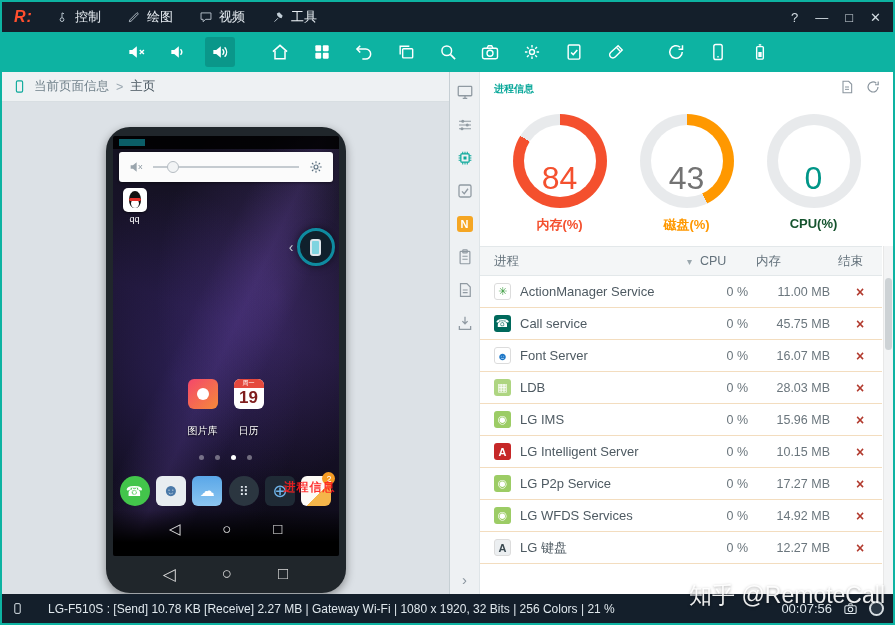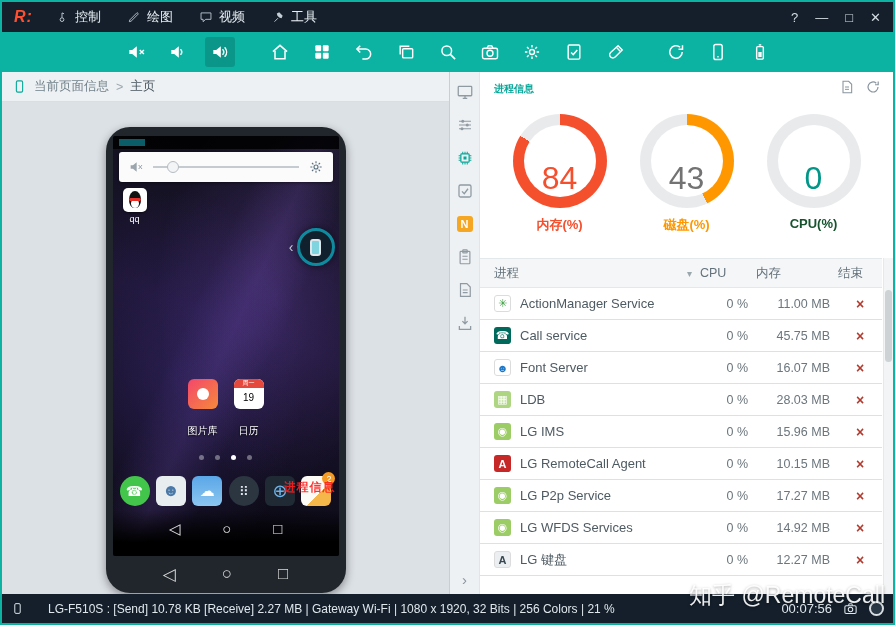--- a/index.html
+++ b/index.html
@@ -56,21 +56,21 @@
 .assist-arrow{color:#cfd8de;font-size:14px;line-height:1}
 .assist-btn{width:38px;height:38px;border-radius:50%;background:#10202c;border:3px solid #0f8ba0;display:flex;align-items:center;justify-content:center;box-shadow:0 0 8px rgba(0,0,0,.55)}
 .assist-phone{width:11px;height:17px;border:2px solid #dfe7ec;border-radius:3px;background:#7fd4e0}
 .mid-apps{position:absolute;bottom:118px;left:0;right:0;display:flex;justify-content:center;gap:16px;z-index:4}
 .mid-app{display:flex;flex-direction:column;align-items:center}
 .ma-ic{width:30px;height:30px;border-radius:6px}
 .ma-gallery{background:linear-gradient(135deg,#f4476b,#f58a3a);display:flex;align-items:center;justify-content:center}
 .flower{width:12px;height:12px;background:#fff;border-radius:50%}
 .ma-cal{background:#fff;display:flex;flex-direction:column;overflow:hidden;align-items:center}
 .cal-week{background:#e5493d;color:#fff;font-size:6px;width:100%;text-align:center;line-height:9px;height:9px;font-style:normal}
-.cal-day{color:#000000;font-size:10px;font-weight:normal;line-height:19px;font-style:normal}
+.cal-day{color:#7f1d1d;font-size:17px;font-weight:bold;line-height:19px;font-style:normal}
 .ma-label{color:#fff;font-size:10px;text-shadow:0 1px 2px #000;margin-top:15px}
 .page-dots{position:absolute;bottom:96px;left:0;right:0;display:flex;justify-content:center;gap:11px;z-index:4}
 .page-dots i{width:5px;height:5px;border-radius:50%;background:rgba(255,255,255,.38)}
 .page-dots i.on{background:#fff}
 .dock{position:absolute;bottom:50px;left:7px;right:7px;display:flex;justify-content:space-between;z-index:4}
 .dk{width:30px;height:30px;border-radius:6px;display:flex;align-items:center;justify-content:center;font-size:15px;position:relative}
 .dk-phone{background:#43c54b;border-radius:50%;color:#fff;font-size:14px}
 .dk-contacts{background:#e8edf0;color:#4a79a8;font-size:17px}
 .dk-weather{background:linear-gradient(#5aa7e8,#8cc6f0);color:#fff}
 .dk-apps{background:#2b3640;border-radius:50%;color:#dfe6ec;font-size:13px}
@@ -94,21 +94,21 @@
 .right-pane{flex:1;background:#fff;display:flex;flex-direction:column;min-width:0;position:relative}
 .panel-header{height:32px;display:flex;align-items:center;padding:2px 12px 0 14px;flex:0 0 auto}
 .panel-title{color:#0aa89a;font-weight:bold;font-size:10px}
 .ph-icons{margin-left:auto;display:flex;gap:10px;color:#8a959e;align-items:center}
 .gauges{display:flex;justify-content:space-around;padding:10px 16px 4px;flex:0 0 auto}
 .gauge{display:flex;flex-direction:column;align-items:center}
 .ring{width:94px;height:94px;border-radius:50%;position:relative}
 .ring-inner{position:absolute;inset:11px;background:#fff;border-radius:50%;display:flex;align-items:flex-end;justify-content:center}
 .gauge-value{font-size:32px}
 .gauge-label{font-size:13px;font-weight:bold;margin-top:8px}
-.proc-table{flex:1;min-height:0;position:relative;margin-top:20px;overflow:hidden}
+.proc-table{flex:1;min-height:0;position:relative;margin-top:8px;overflow:hidden}
 .t-inner{padding-right:11px}
 .t-head{display:grid;grid-template-columns:1fr 56px 82px 44px;height:30px;align-items:center;background:#f4f6f7;border-top:1px solid #e3e8ea;border-bottom:1px solid #e3e8ea;font-size:12.5px;color:#64727c;padding-left:14px}
 .th-name{display:flex;justify-content:space-between;align-items:center;padding-right:8px}
 .sort-caret{color:#9aa7ad;font-size:10px}
 .trow{display:grid;grid-template-columns:1fr 56px 82px 44px;height:32px;align-items:center;border-bottom:1px solid #f3ddbf;font-size:13px;color:#4e5a62;padding-left:14px}
 .c-name{display:flex;align-items:center;gap:9px;overflow:hidden;white-space:nowrap}
 .app-ic{width:17px;height:17px;border-radius:3px;display:flex;align-items:center;justify-content:center;font-size:11px;font-weight:bold;flex:0 0 auto}
 .c-cpu,.c-mem{text-align:right;padding-right:8px;color:#6b767d;font-size:12.5px}
 .c-end{text-align:center}
 .kill{color:#b23a2e;font-weight:bold;font-size:14px;cursor:pointer}
@@ -529,21 +529,21 @@
                   <span class="app-ic" style="background:#9ccc65;color:#ffffff;">◉</span>
                   <span class="pname">LG IMS</span>
                 </div>
                 <div class="c-cpu">0 %</div>
                 <div class="c-mem">15.96 MB</div>
                 <div class="c-end"><span class="kill">×</span></div>
               </div>
               <div class="trow">
                 <div class="c-name">
                   <span class="app-ic" style="background:#c62828;color:#ffffff;">A</span>
-                  <span class="pname">LG RemoteCall Agent</span>
+                  <span class="pname">LG Intelligent Server</span>
                 </div>
                 <div class="c-cpu">0 %</div>
                 <div class="c-mem">10.15 MB</div>
                 <div class="c-end"><span class="kill">×</span></div>
               </div>
               <div class="trow">
                 <div class="c-name">
                   <span class="app-ic" style="background:#9ccc65;color:#ffffff;">◉</span>
                   <span class="pname">LG P2p Service</span>
                 </div>

